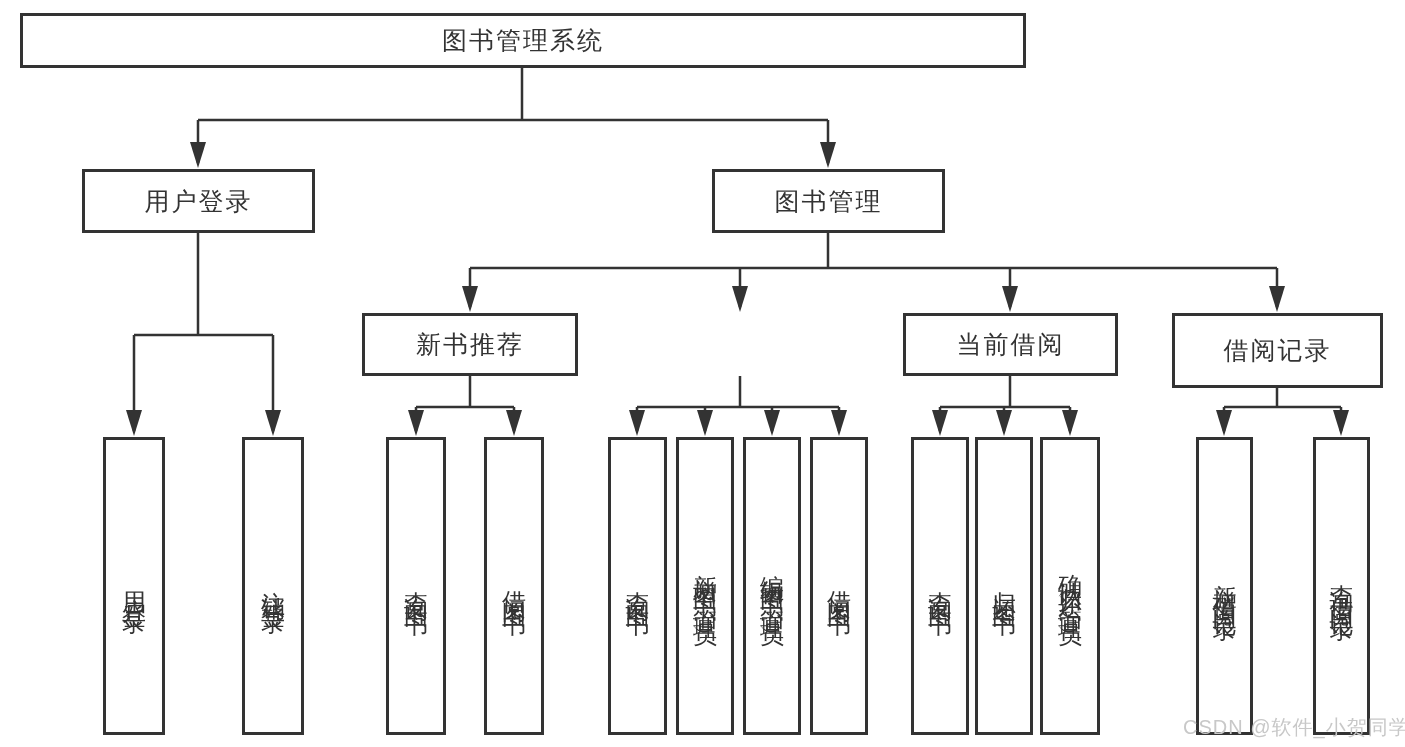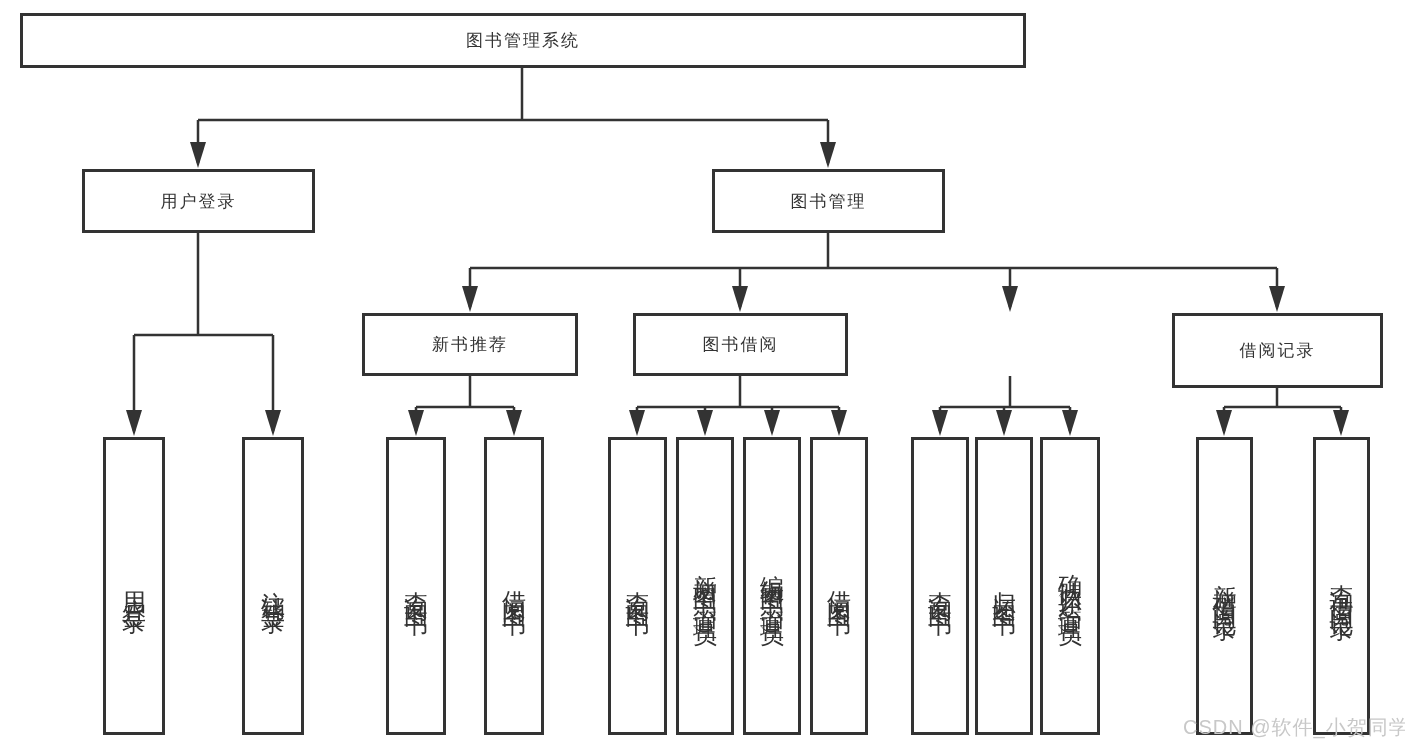--- a/index.html
+++ b/index.html
@@ -28,21 +28,21 @@
     box-sizing: border-box;
     border: 3px solid #333333;
     background: #ffffff;
     color: #333333;
     display: flex;
     align-items: center;
     justify-content: center;
     z-index: 2;
   }
   .hbox {
-    font-size: 17px;
+    font-size: 25px;
     letter-spacing: 2px;
     font-weight: 500;
     white-space: nowrap;
   }
   .vbox span {
     writing-mode: vertical-rl;
     font-size: 24px;
     letter-spacing: 7px;
     white-space: nowrap;
     font-weight: 500;
@@ -103,22 +103,22 @@
   <div class="box hbox" style="left:82px; top:169px; width:233px; height:64px;">
     <span>用户登录</span>
   </div>
   <div class="box hbox" style="left:712px; top:169px; width:233px; height:64px;">
     <span>图书管理</span>
   </div>
 
   <div class="box hbox" style="left:362px; top:313px; width:216px; height:63px;">
     <span>新书推荐</span>
   </div>
-  <div class="box hbox" style="left:633px; top:313px; width:215px; height:63px;">
-    <span>图书借阅</span>
+  <div class="box hbox" style="left:903px; top:313px; width:215px; height:63px;">
+    <span>当前借阅</span>
   </div>
   <div class="box hbox" style="left:1172px; top:313px; width:211px; height:75px;">
     <span>借阅记录</span>
   </div>
 
   <div class="box vbox" style="left:103px; top:437px; width:62px; height:298px;">
     <span>用户登录</span>
   </div>
   <div class="box vbox" style="left:242px; top:437px; width:62px; height:298px;">
     <span>注销登录</span>

